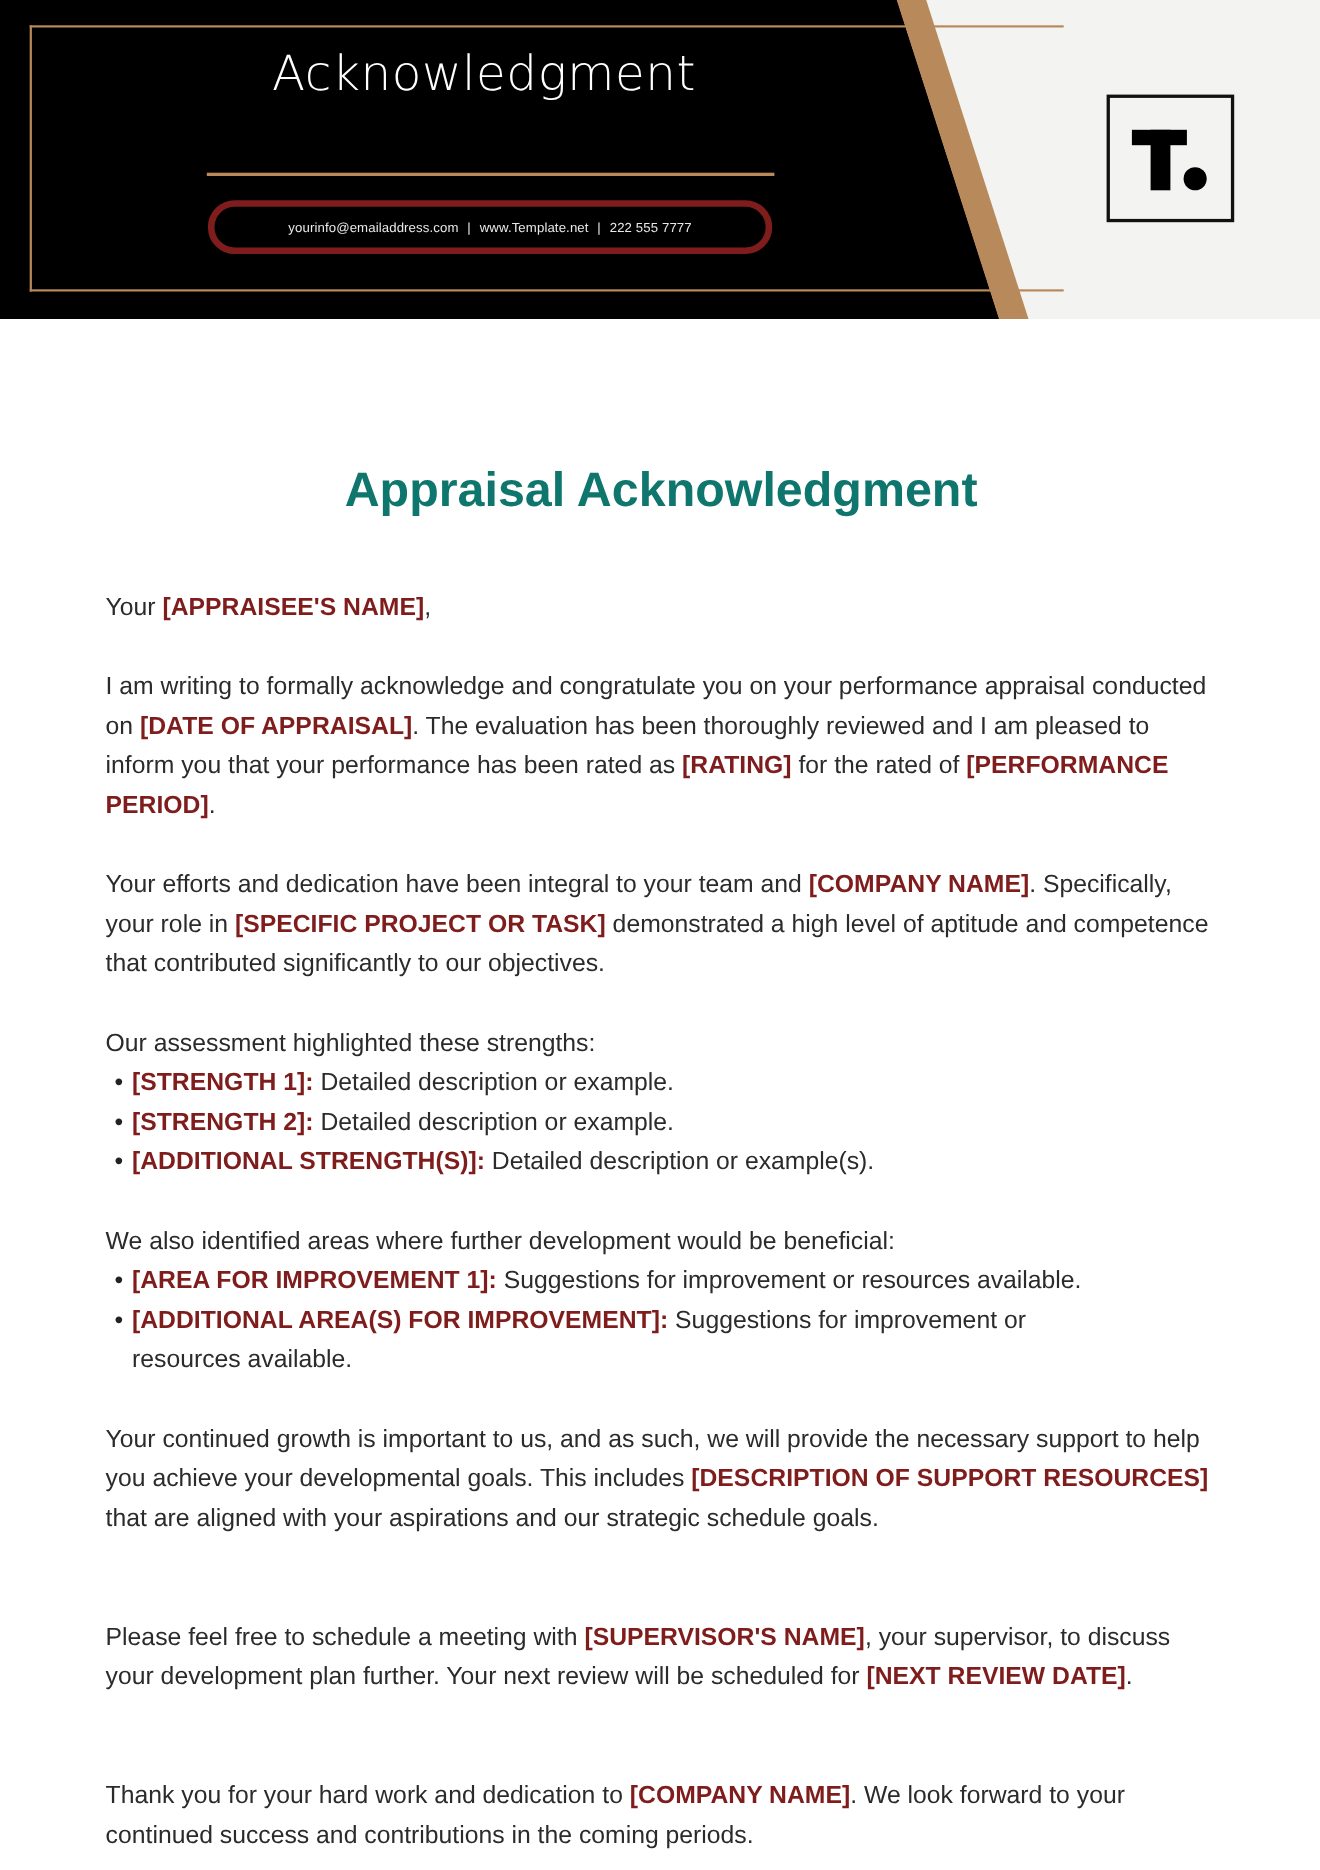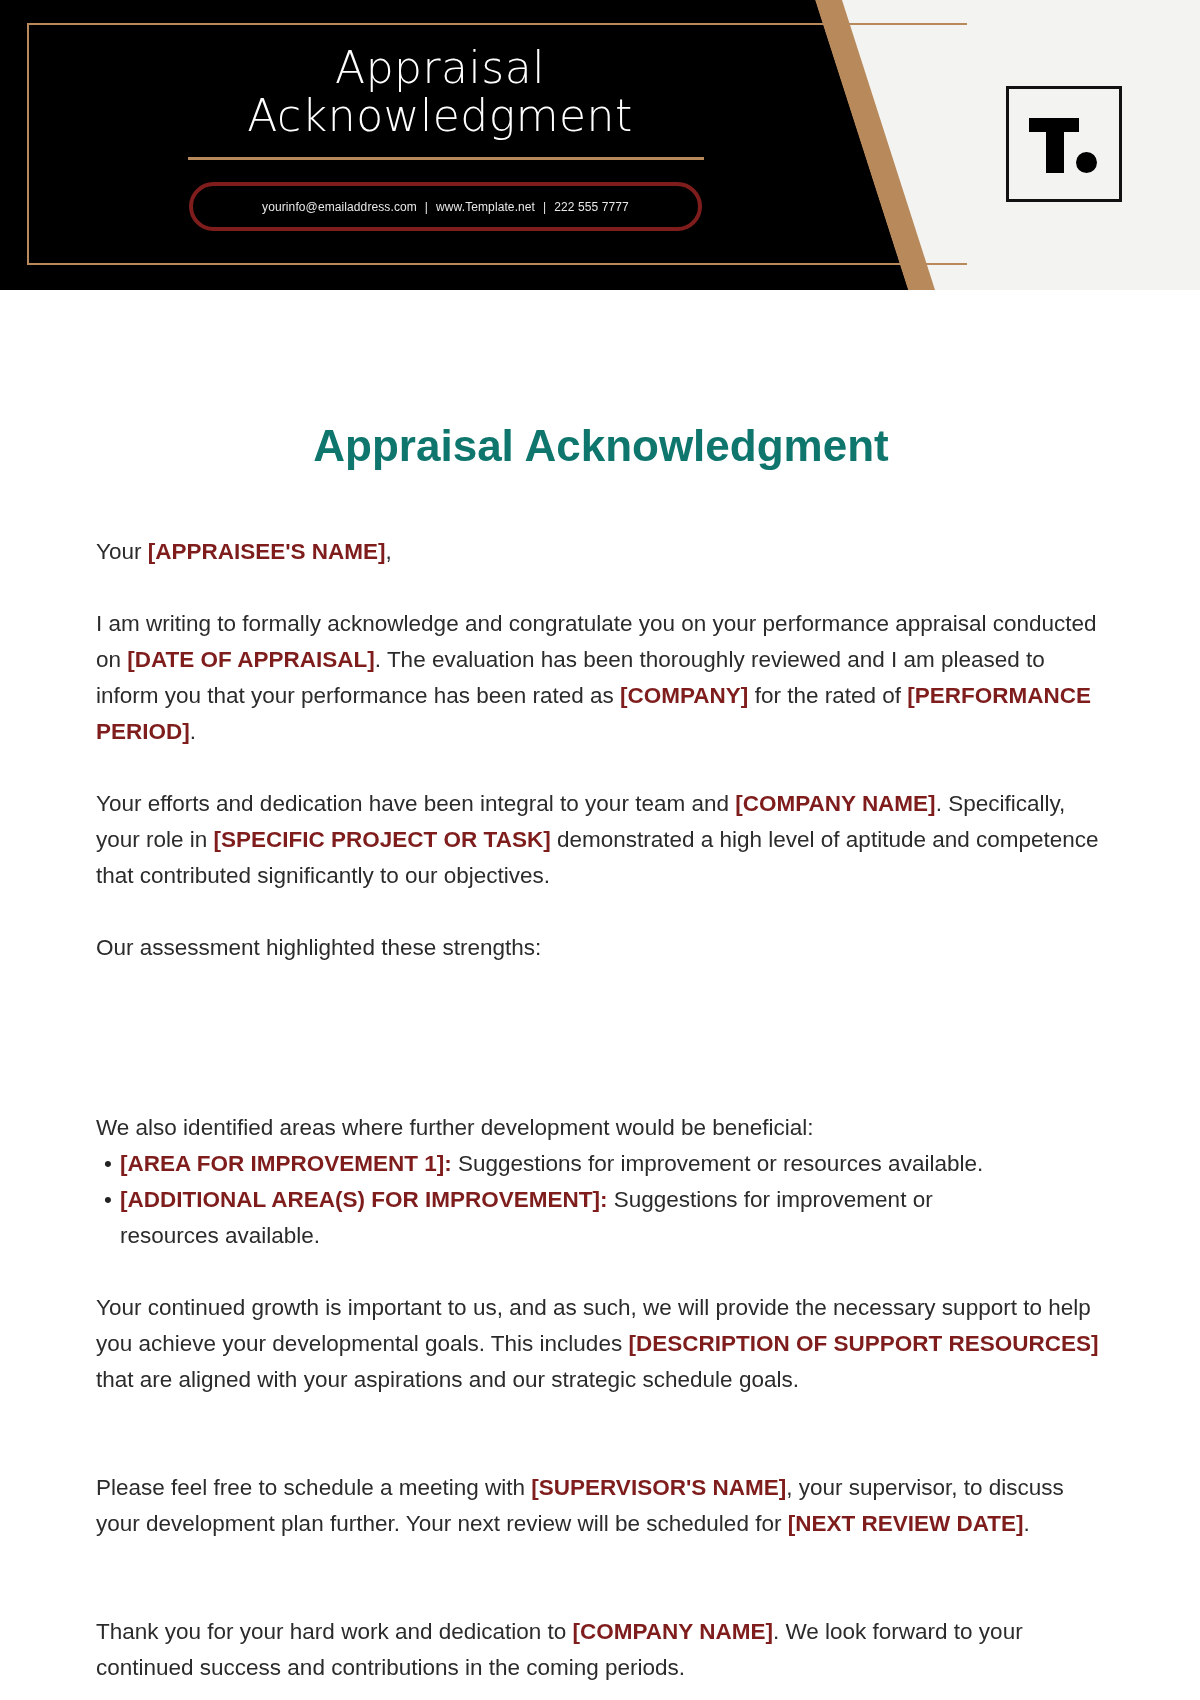--- a/index.html
+++ b/index.html
@@ -2,21 +2,21 @@
 <html><head>
 <meta charset="utf-8">
 <style>
   html, body { margin: 0; padding: 0; }
   body { width: 1200px; height: 1700px; background: #ffffff; position: relative; overflow: hidden; font-family: "Liberation Sans", sans-serif; }
   .header { position: absolute; left: 0; top: 0; width: 1200px; height: 290px; background: #f3f3f2; overflow: hidden; }
   .header svg.bg { position: absolute; left: 0; top: 0; }
   .frame { position: absolute; left: 27px; top: 23px; width: 940px; height: 242px; border: 2px solid #b8895a; border-right: none; box-sizing: border-box; }
   .h-title { position: absolute; left: 140px; width: 600px; top: 44px; text-align: center; color: #ffffff; font-family: "DejaVu Sans", sans-serif; font-weight: 300; font-size: 44px; line-height: 48px; letter-spacing: 0.5px; }
   .h-rule { position: absolute; left: 188px; top: 157px; width: 516px; height: 3px; background: #b8895a; }
-  .h-pill { position: absolute; left: 189px; top: 182px; width: 513px; height: 49px; border: 4px solid #7f1d1d; border-radius: 25px; box-sizing: border-box; display: flex; align-items: center; justify-content: center; color: #e8e8e8; font-family: "Liberation Sans", sans-serif; font-size: 12px; letter-spacing: 0.1px; }
+  .h-pill { position: absolute; left: 189px; top: 182px; width: 513px; height: 49px; border: 6px solid #7f1d1d; border-radius: 25px; box-sizing: border-box; display: flex; align-items: center; justify-content: center; color: #e8e8e8; font-family: "Liberation Sans", sans-serif; font-size: 12px; letter-spacing: 0.1px; }
   .h-pill .sep { margin: 0 8px; }
   .logo { position: absolute; left: 1006px; top: 86px; width: 116px; height: 116px; border: 3px solid #111; box-sizing: border-box; }
   .logo .t-bar { position: absolute; left: 20px; top: 29px; width: 50px; height: 14px; background: #000; }
   .logo .t-stem { position: absolute; left: 37px; top: 29px; width: 18px; height: 55px; background: #000; }
   .logo .dot { position: absolute; left: 67px; top: 63px; width: 21px; height: 21px; border-radius: 50%; background: #000; }
 
   .content { position: absolute; left: 96px; top: 0; width: 1010px; color: #2b2b2b; font-family: "Liberation Sans", sans-serif; font-size: 22.5px; line-height: 36px; }
   .doc-title { position: absolute; left: 0; width: 1010px; top: 418px; text-align: center; font-size: 44px; font-weight: bold; color: #0f766e; line-height: 56px; }
   .para { position: absolute; left: 0; width: 1010px; margin: 0; }
   .para b { color: #7f1d1d; font-weight: bold; }
@@ -28,21 +28,20 @@
 <body>
 
 <div class="header">
   <svg class="bg" width="1200" height="290">
     <polygon points="0,0 842,0 935,290 0,290" fill="#b8895a"></polygon>
     <polygon points="0,0 842,0 935,290 0,290" fill="#000000" transform="translate(-27,0)"></polygon>
     <polygon points="0,0 815,0 908,290 0,290" fill="#000000"></polygon>
   </svg>
   <div class="frame"></div>
   <div class="h-title">
-    <div>Appraisal</div>
     <div>Acknowledgment</div>
   </div>
   <div class="h-rule"></div>
   <div class="h-pill">
     <span>yourinfo@emailaddress.com</span>
     <span class="sep">|</span>
     <span>www.Template.net</span>
     <span class="sep">|</span>
     <span>222 555 7777</span>
   </div>
@@ -51,26 +50,31 @@
     <div class="t-stem"></div>
     <div class="dot"></div>
   </div>
 </div>
 
 <div class="content">
   <div class="doc-title">Appraisal Acknowledgment</div>
 
   <p class="para" style="top:534px;"><span>Your </span><b>[APPRAISEE'S NAME]</b><span>,</span></p>
 
-  <p class="para" style="top:606px;"><span>I am writing to formally acknowledge and congratulate you on your performance appraisal conducted on </span><b>[DATE OF APPRAISAL]</b><span>. The evaluation has been thoroughly reviewed and I am pleased to inform you that your performance has been rated as </span><b>[COMPANY]</b><span> for the rated of </span><b>[PERFORMANCE PERIOD]</b><span>.</span></p>
+  <p class="para" style="top:606px;"><span>I am writing to formally acknowledge and congratulate you on your performance appraisal conducted on </span><b>[DATE OF APPRAISAL]</b><span>. The evaluation has been thoroughly reviewed and I am pleased to inform you that your performance has been rated as </span><b>[RATING]</b><span> for the rated of </span><b>[PERFORMANCE PERIOD]</b><span>.</span></p>
 
   <p class="para" style="top:786px;"><span>Your efforts and dedication have been integral to your team and </span><b>[COMPANY NAME]</b><span>. Specifically, your role in </span><b>[SPECIFIC PROJECT OR TASK]</b><span> demonstrated a high level of aptitude and competence that contributed significantly to our objectives.</span></p>
 
   <div class="para" style="top:930px;">
     <div>Our assessment highlighted these strengths:</div>
+    <ul class="blist">
+      <li><b>[STRENGTH 1]:</b><span> Detailed description or example.</span></li>
+      <li><b>[STRENGTH 2]:</b><span> Detailed description or example.</span></li>
+      <li><b>[ADDITIONAL STRENGTH(S)]:</b><span> Detailed description or example(s).</span></li>
+    </ul>
   </div>
 
   <div class="para" style="top:1110px;">
     <div>We also identified areas where further development would be beneficial:</div>
     <ul class="blist">
       <li><b>[AREA FOR IMPROVEMENT 1]:</b><span> Suggestions for improvement or resources available.</span></li>
       <li style="padding-right:70px;"><b>[ADDITIONAL AREA(S) FOR IMPROVEMENT]:</b><span> Suggestions for improvement or resources available.</span></li>
     </ul>
   </div>
 

